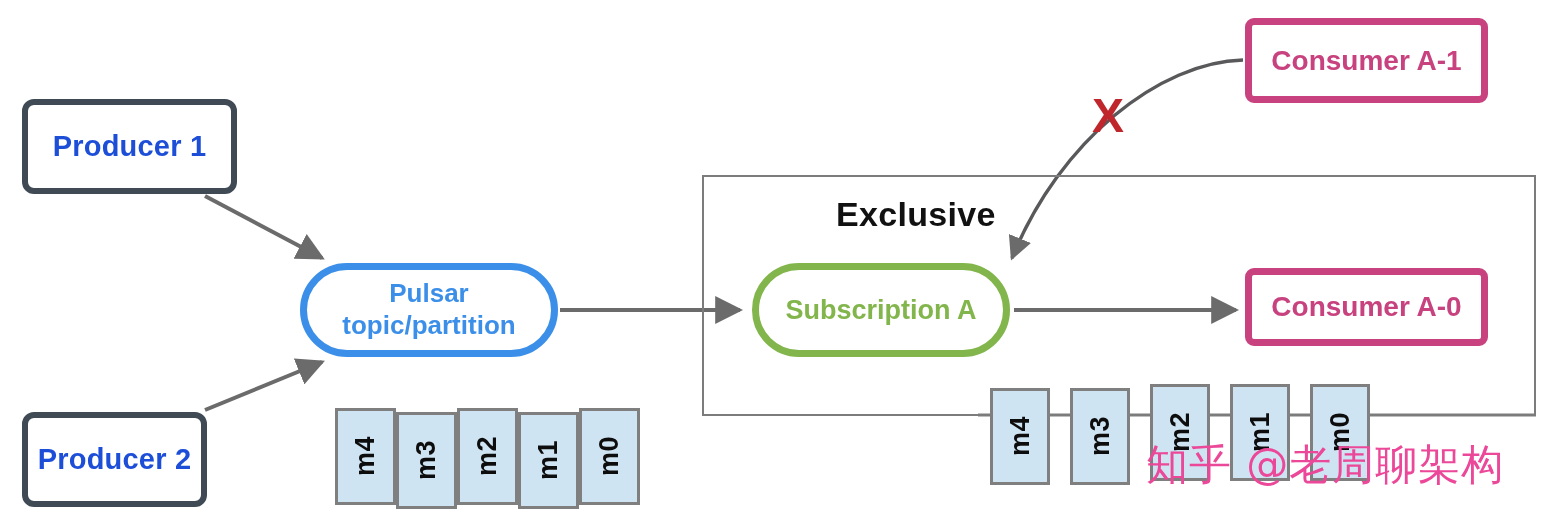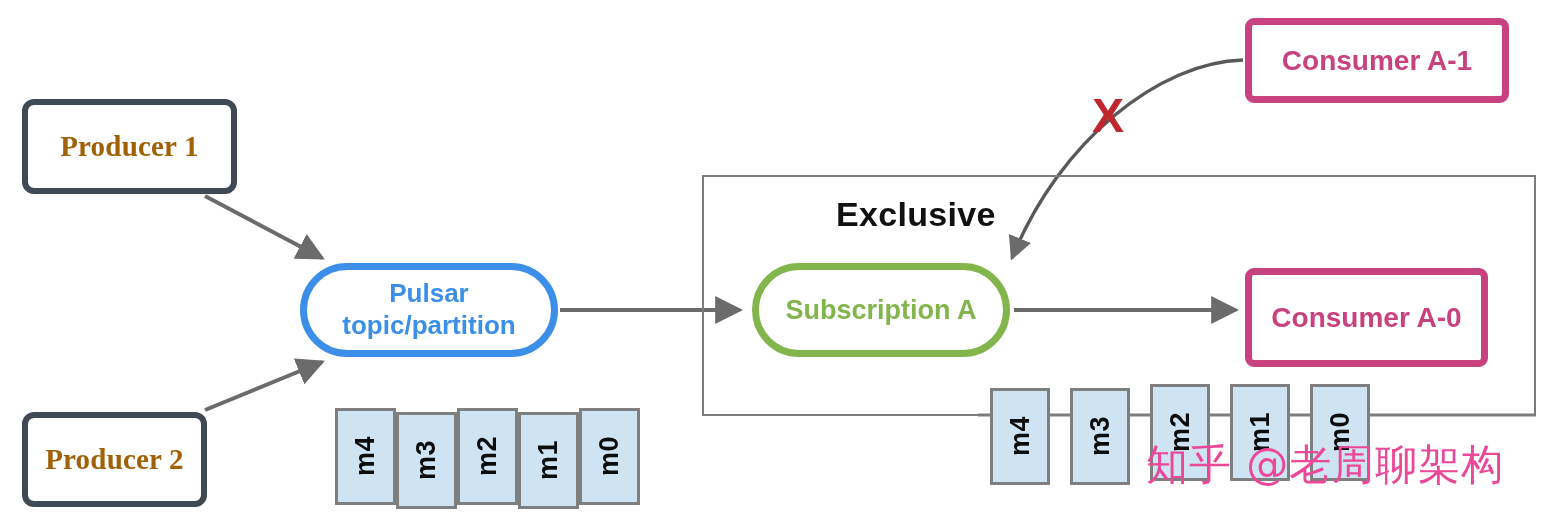--- a/index.html
+++ b/index.html
@@ -30,24 +30,23 @@
     background: #ffffff;
     font-weight: bold;
     line-height: 1.12;
     user-select: none;
   }
 
   
   .producer {
     border: 6px solid #3f4a55;
     border-radius: 12px;
-    color: #a16207;
+    color: #1d4ed8;
     font-size: 29px;
     letter-spacing: .2px;
-    font-family: Liberation Serif, serif;
   }
   #producer-1 { left: 22px;  top: 99px;  width: 215px; height: 95px; }
   #producer-2 { left: 22px;  top: 412px; width: 185px; height: 95px; }
 
   
   #pulsar-topic {
     left: 300px; top: 263px; width: 258px; height: 94px;
     border: 7px solid #3b8fe8;
     border-radius: 48px;
     color: #3b8fe8;
@@ -83,22 +82,22 @@
     font-size: 27px;
   }
 
   
   .consumer {
     border: 7px solid #c8427f;
     border-radius: 9px;
     color: #c8427f;
     font-size: 28px;
   }
-  #consumer-a-1 { left: 1245px; top: 18px;  width: 264px; height: 85px; }
-  #consumer-a-0 { left: 1245px; top: 268px; width: 243px; height: 99px; }
+  #consumer-a-1 { left: 1245px; top: 18px;  width: 243px; height: 85px; }
+  #consumer-a-0 { left: 1245px; top: 268px; width: 243px; height: 78px; }
 
   
   .msg-box {
     position: absolute;
     background: #cfe4f3;
     border: 3px solid #7f7f7f;
     display: flex;
     align-items: center;
     justify-content: center;
   }

